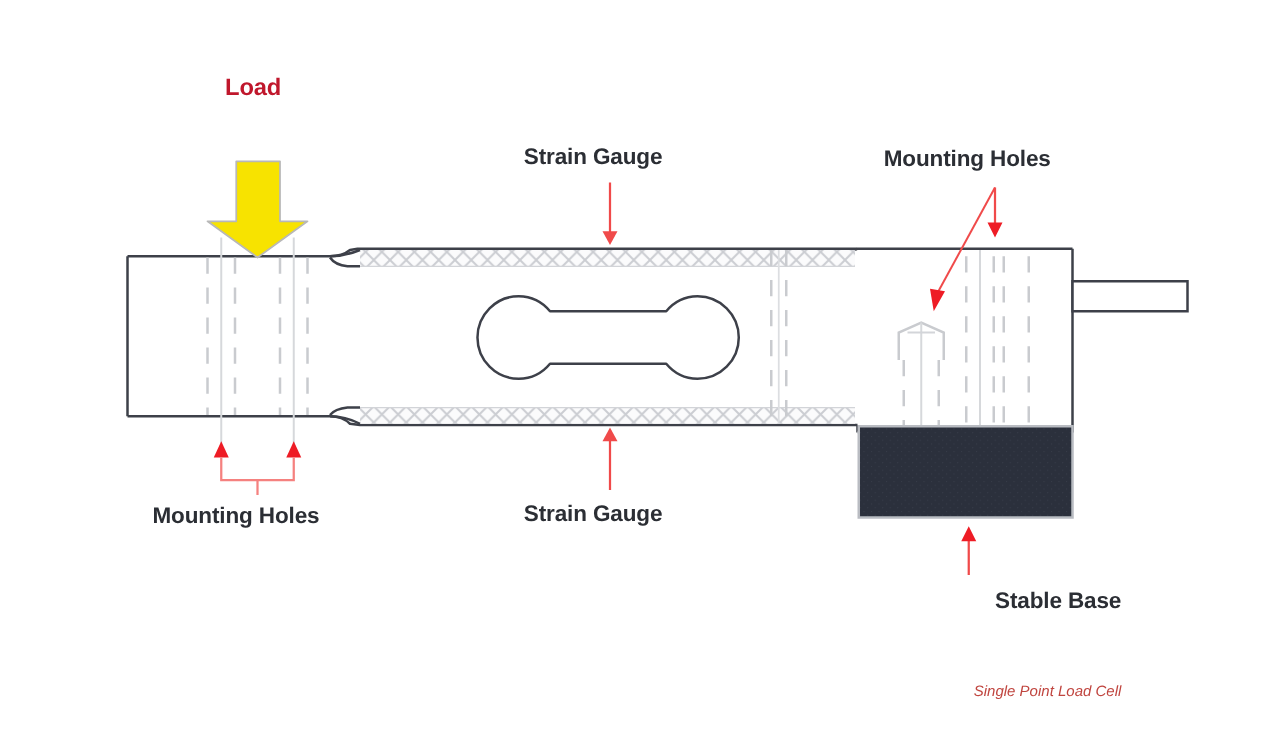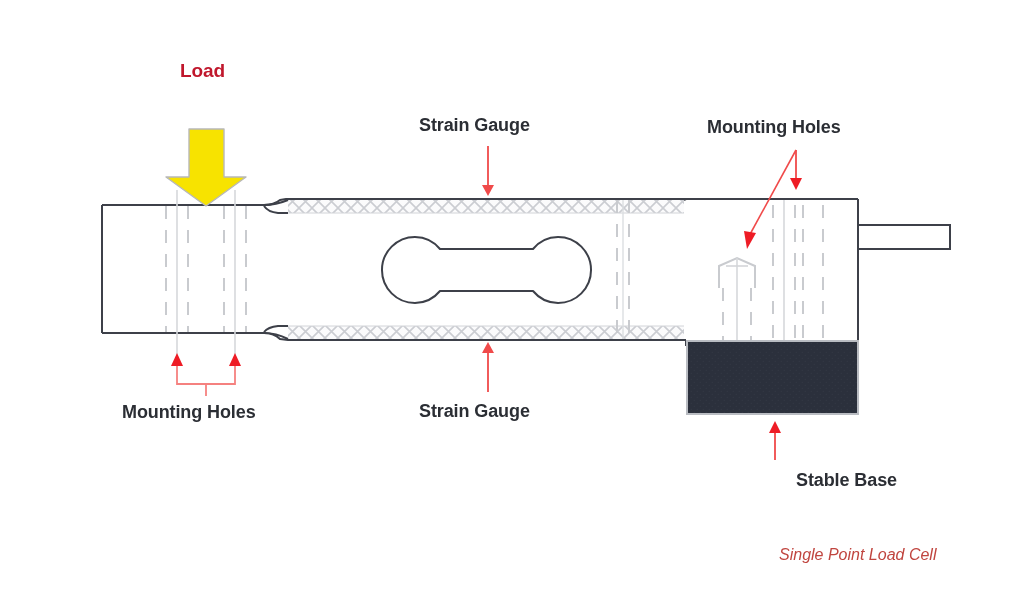--- a/index.html
+++ b/index.html
@@ -17,21 +17,21 @@
     font-size:18px;
     color:#2b2e34;
     white-space:nowrap;
     letter-spacing:-0.1px;
   }
   .lbl.load{color:#c0172c;font-size:19px;}
   .caption{
     position:absolute;
     font-family:"Liberation Sans", sans-serif;
     font-style:italic;
-    font-size:16px;
+    font-size:12px;
     color:#c0453f;
     white-space:nowrap;
   }
 </style>
 </head>
 <body>
 
 <div id="stage">
 
   <svg class="layer" viewBox="0 0 1024 596">

